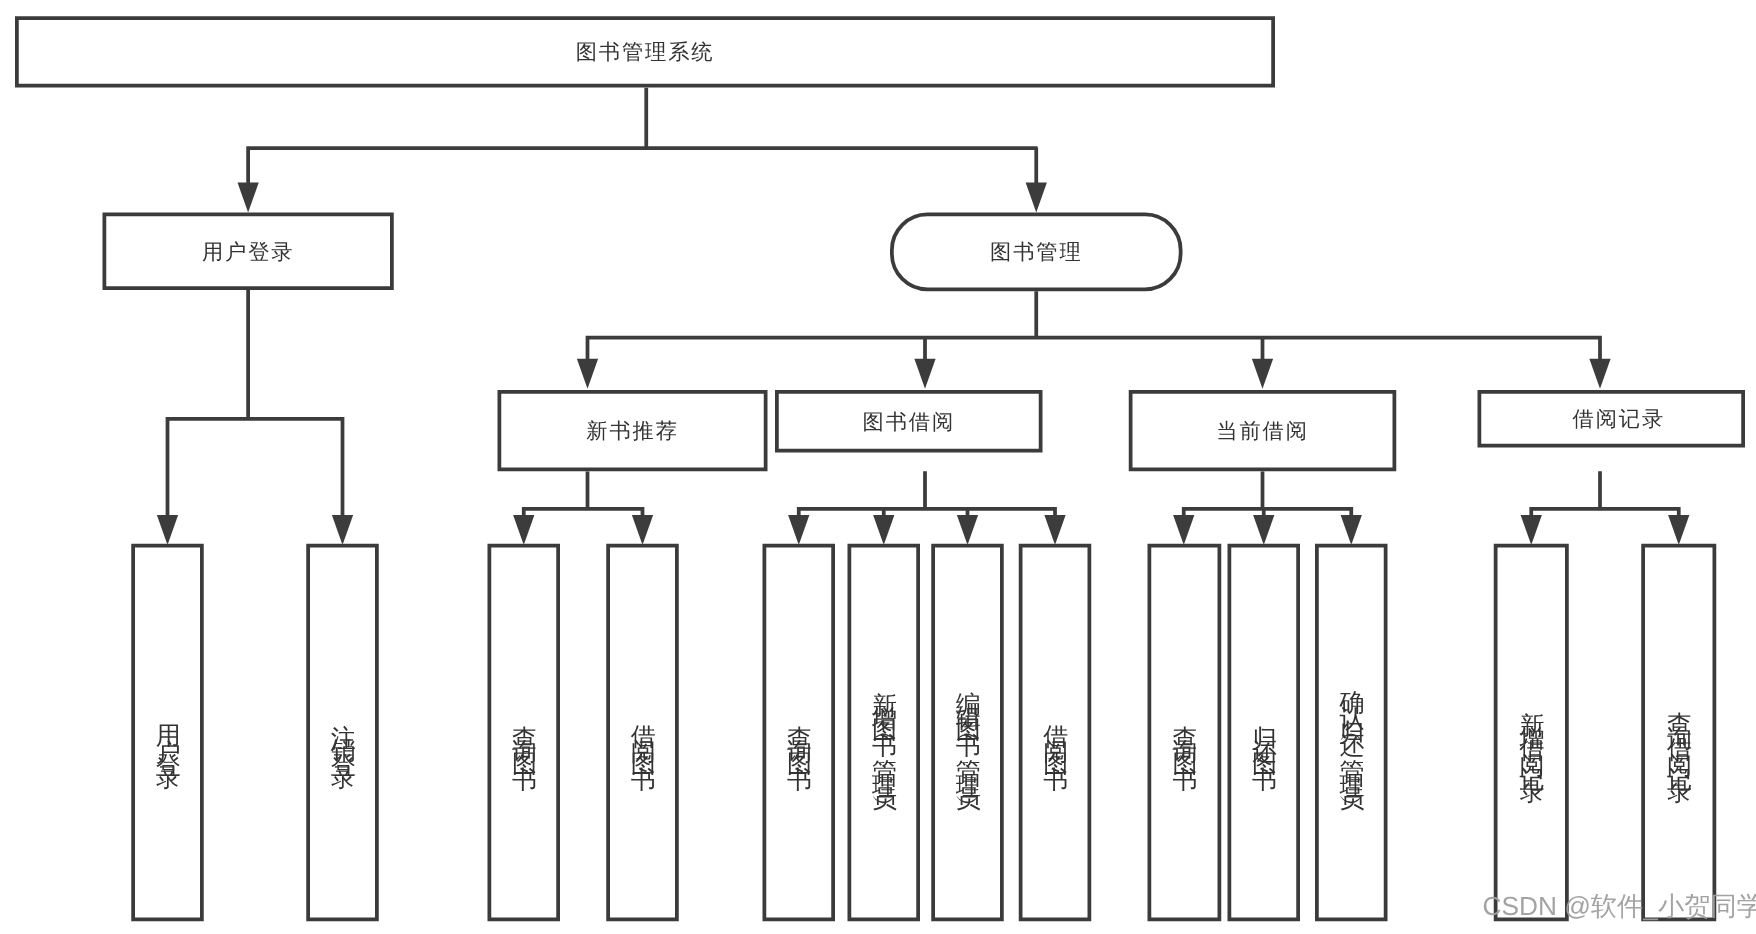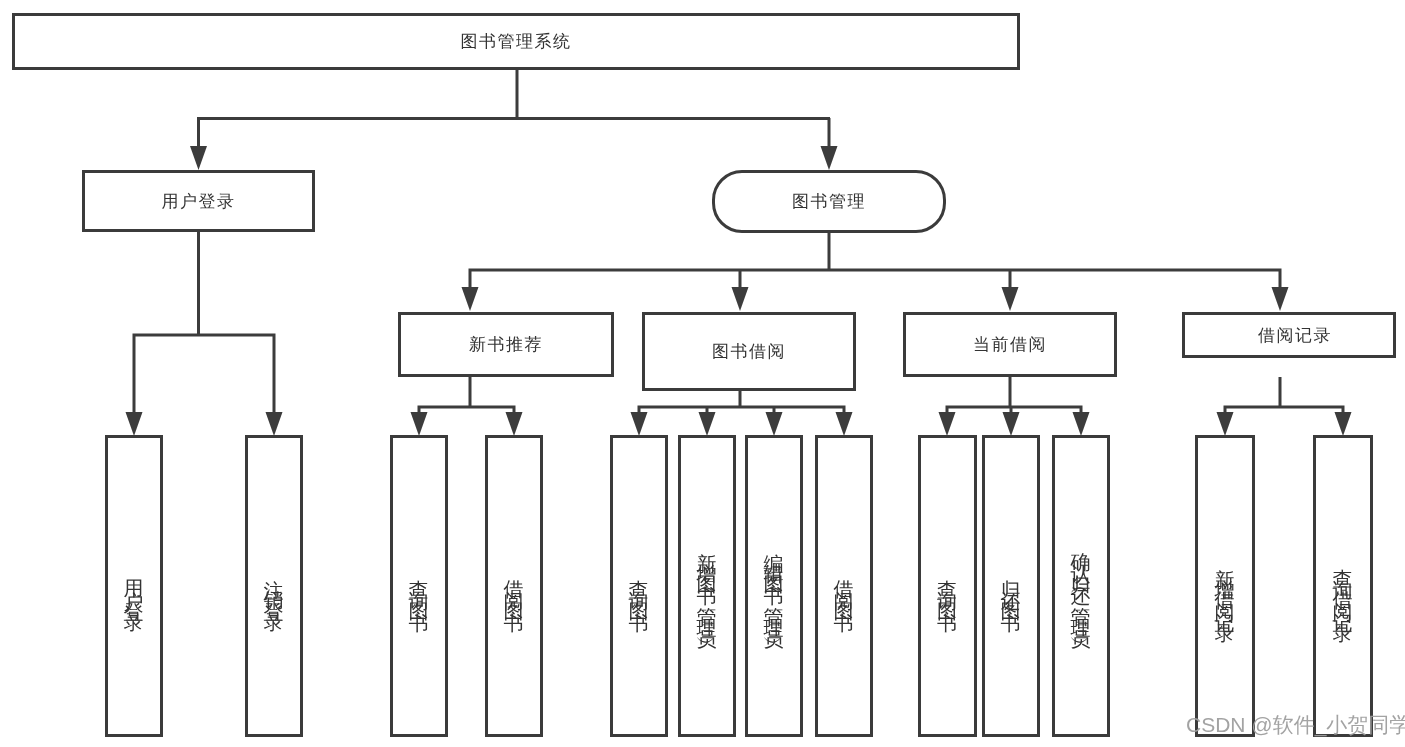--- a/index.html
+++ b/index.html
@@ -114,21 +114,21 @@
   <div class="node h" style="left:82px; top:170px; width:233px; height:62px;">
     <span class="lbl">用户登录</span>
   </div>
   <div class="node h" style="left:712px; top:170px; width:234px; height:63px;border-radius:30px;">
     <span class="lbl">图书管理</span>
   </div>
 
   <div class="node h" style="left:362px; top:312px; width:216px; height:65px;margin-left:36px;">
     <span class="lbl">新书推荐</span>
   </div>
-  <div class="node h" style="left:642px; top:312px; width:214px; height:79px;">
+  <div class="node h" style="left:620px; top:312px; width:214px; height:50px;">
     <span class="lbl">图书借阅</span>
   </div>
   <div class="node h" style="left:903px; top:312px; width:214px; height:65px;text-align:center;">
     <span class="lbl">当前借阅</span>
   </div>
   <div class="node h" style="left:1182px; top:312px; width:214px; height:46px;padding-left:12px;">
     <span class="lbl">借阅记录</span>
   </div>
 
   <div class="node v" style="left:105px; top:435px; width:58px; height:302px;">

